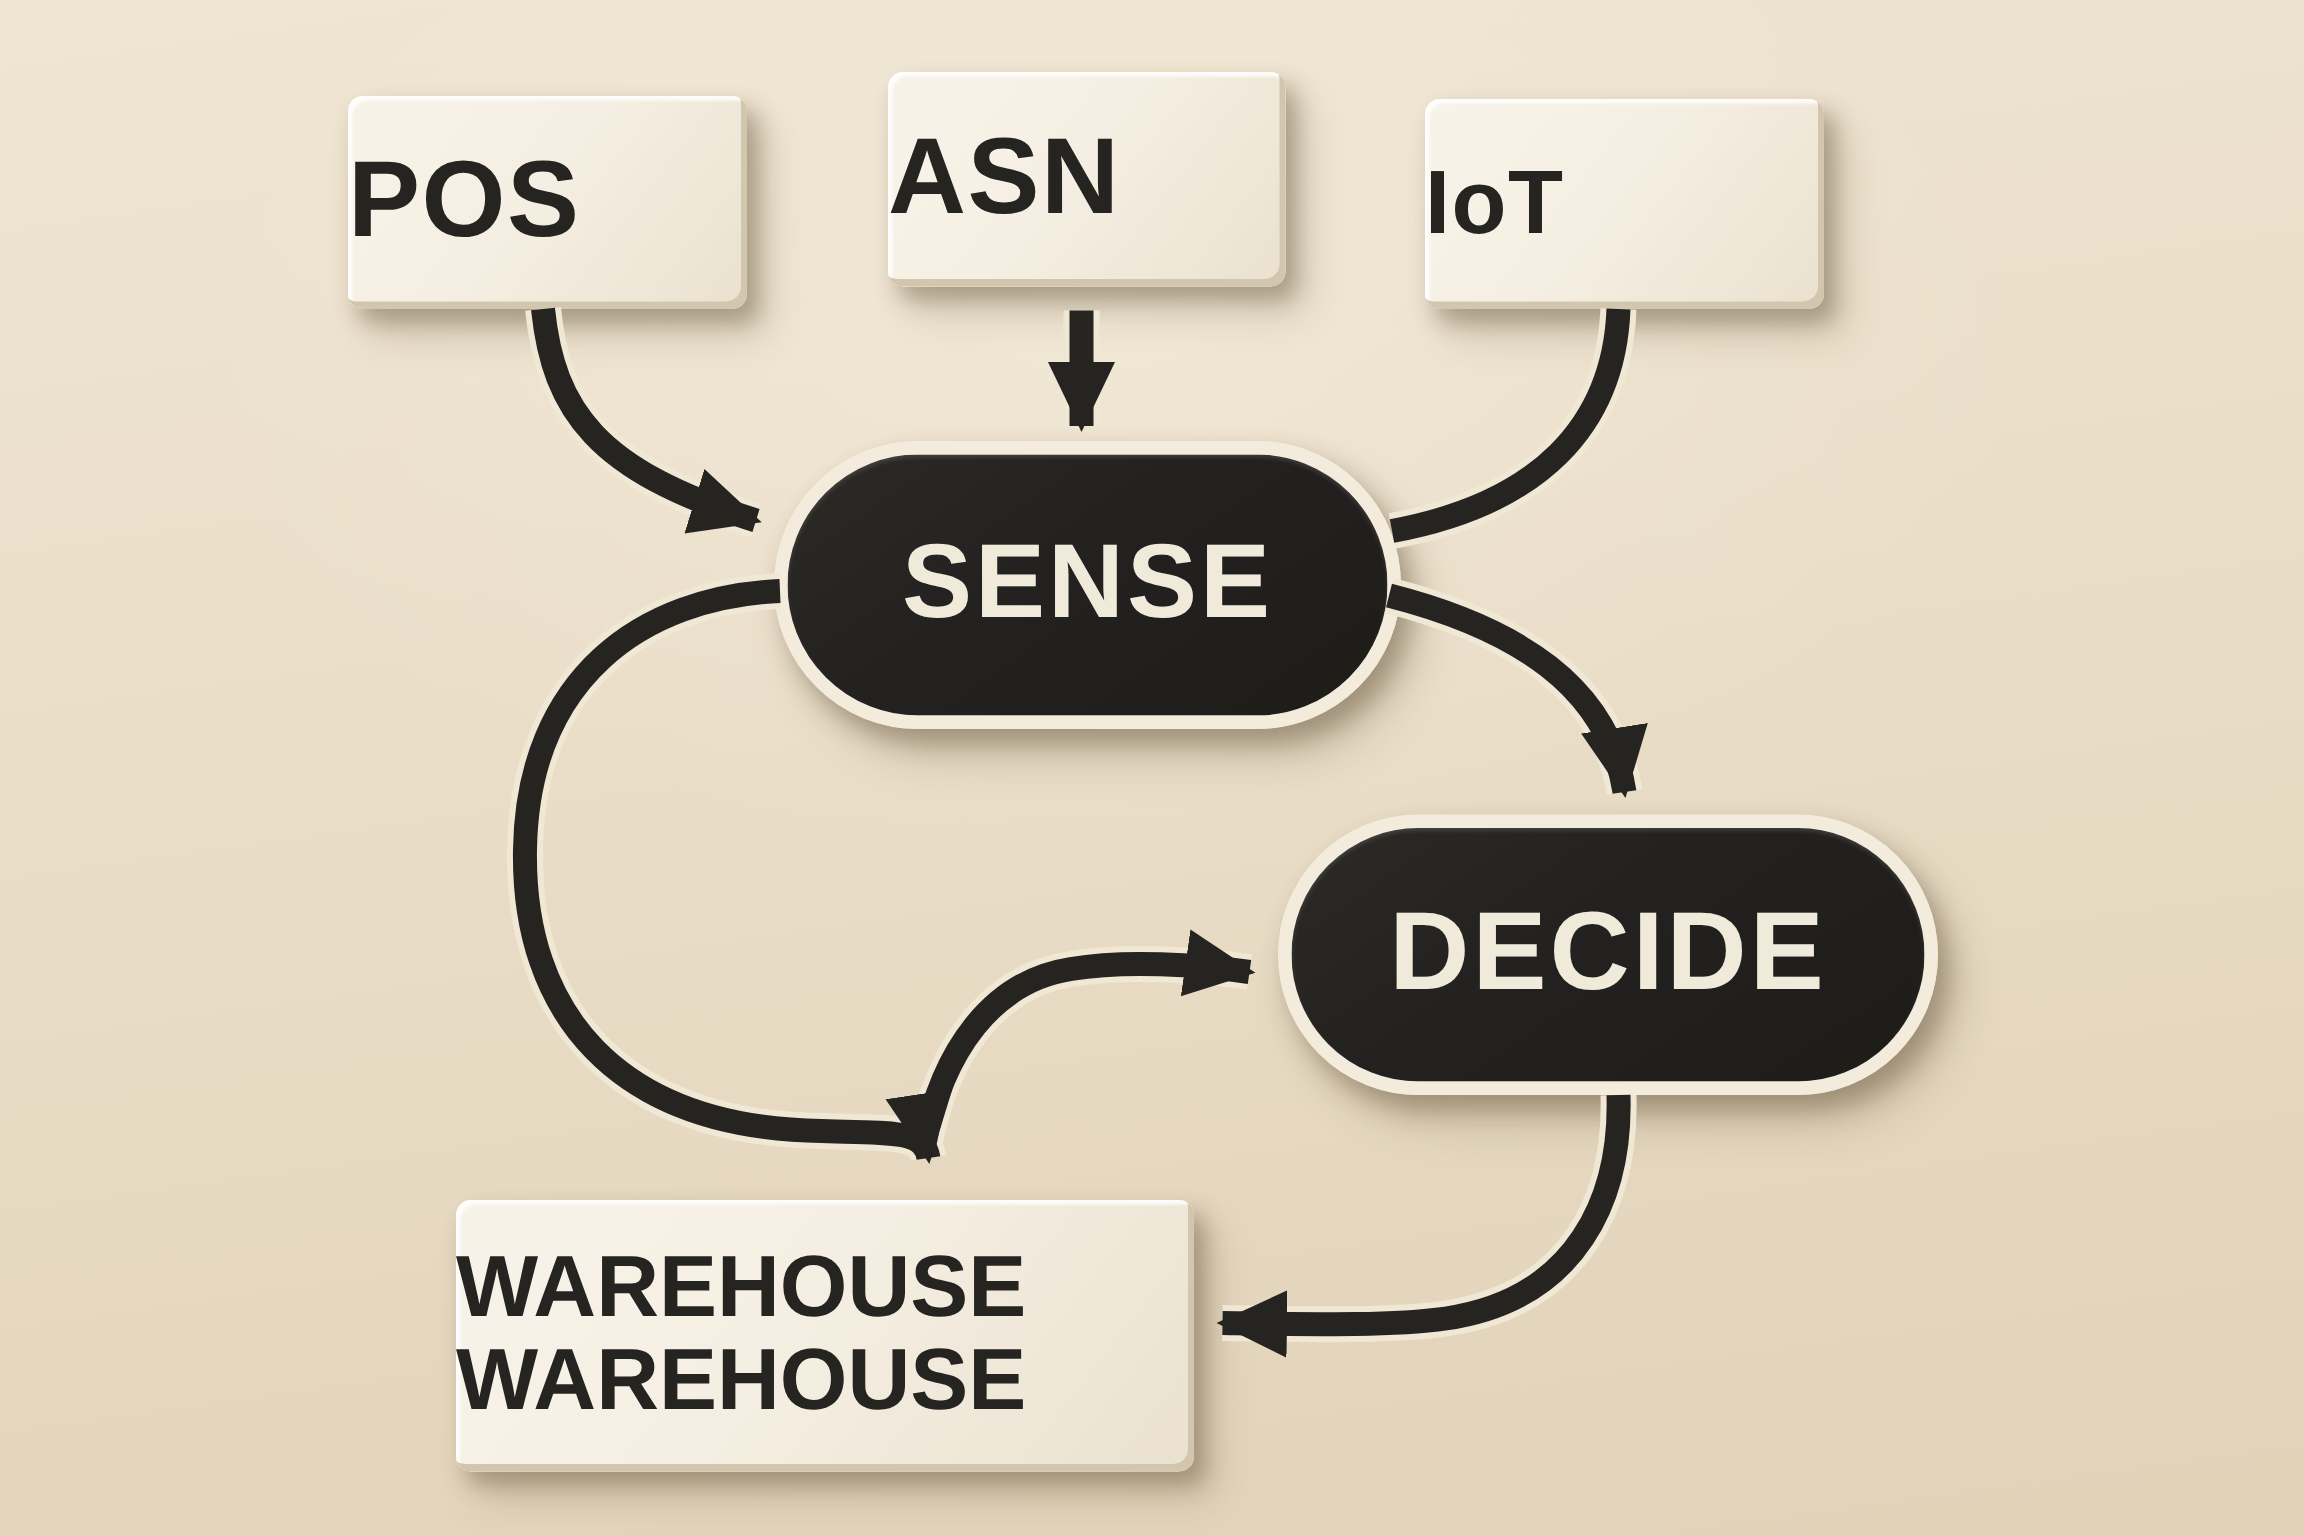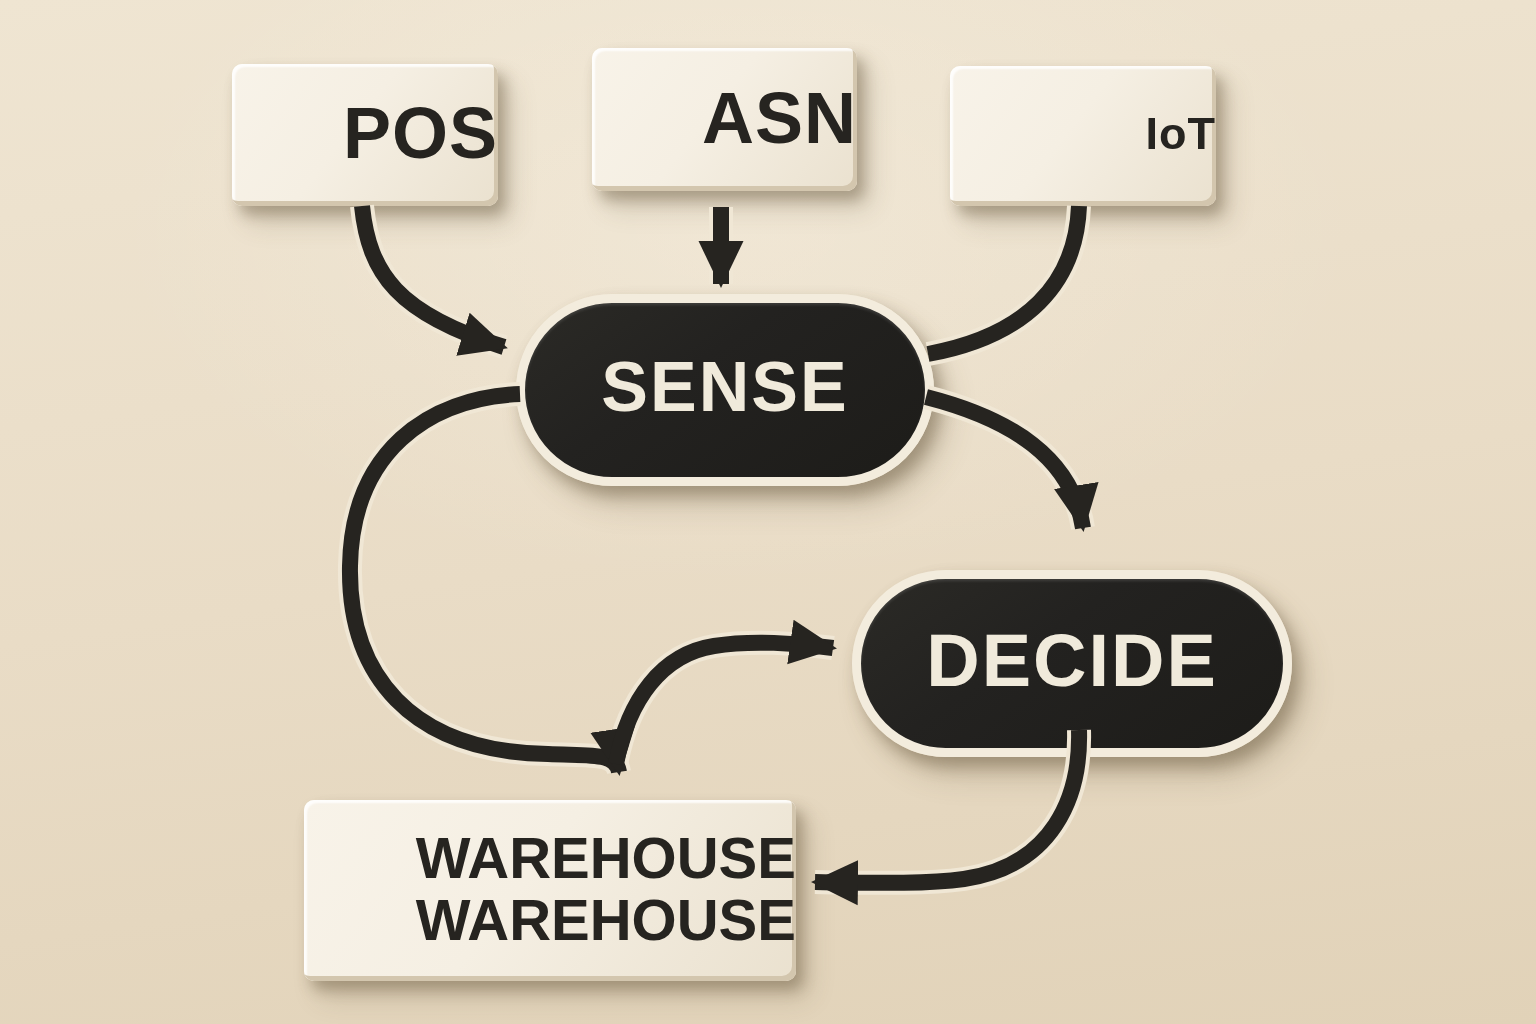--- a/index.html
+++ b/index.html
@@ -21,50 +21,50 @@
   body{
     font-family:"Liberation Sans","DejaVu Sans",sans-serif;
     background:linear-gradient(172deg,var(--bg-top) 0%,var(--bg-mid) 52%,var(--bg-bottom) 100%);
   }
   .stage{
     position:relative;width:1536px;height:1024px;
     background:radial-gradient(ellipse 900px 520px at 48% 22%,rgba(255,252,244,.22),rgba(255,252,244,0) 70%);
   }
   
   .card{
-    position:absolute;display:flex;align-items:center;justify-content:flex-end;
+    position:absolute;display:flex;align-items:center;justify-content:flex-start;
     background:linear-gradient(128deg,#f8f3e9 0%,var(--card-face) 45%,var(--card-face-dark) 100%);
     border-radius:10px;
     box-shadow:
       7px 9px 14px rgba(95,78,52,.38),
       14px 18px 26px rgba(95,78,52,.18),
       inset -4px -5px 0 var(--card-edge),
       inset 3px 3px 2px rgba(255,255,255,.85);
     color:var(--card-text);
     font-weight:700;letter-spacing:1px;text-align:center;
   }
   .card .lbl{transform:translateY(-2px);}
   .pos{left:232px;top:64px;width:266px;height:142px;font-size:72px;}
   .asn{left:592px;top:48px;width:265px;height:143px;font-size:72px;}
-  .iot{left:950px;top:66px;width:266px;height:140px;font-size:45px;}
+  .iot{left:950px;top:66px;width:266px;height:140px;font-size:60px;}
   .warehouse{left:304px;top:800px;width:492px;height:181px;font-size:58px;line-height:1.06;letter-spacing:0;}
   
   .pill{
     position:absolute;display:flex;align-items:center;justify-content:center;
     background:linear-gradient(145deg,#2b2a26 0%,var(--pill-face) 40%,#1d1c19 100%);
     border:9px solid var(--pill-border);
     box-shadow:
       7px 10px 16px rgba(95,78,52,.42),
       14px 20px 30px rgba(95,78,52,.20),
       inset 0 2px 3px rgba(255,255,255,.12);
     color:var(--pill-text);
     font-weight:700;letter-spacing:2px;
   }
   .sense{left:516px;top:294px;width:418px;height:192px;border-radius:96px;font-size:70px;}
-  .decide{left:852px;top:570px;width:440px;height:187px;border-radius:94px;font-size:74px;}
+  .decide{left:852px;top:543px;width:440px;height:187px;border-radius:94px;font-size:74px;}
   .pill .lbl{transform:translateY(-3px);}
   
   svg.edges{position:absolute;left:0;top:0;width:1536px;height:1024px;pointer-events:none;}
   .halo path{fill:none;stroke:var(--halo);stroke-width:24;stroke-linejoin:round;stroke-linecap:butt;}
   .ink path{fill:none;stroke:var(--arrow);stroke-width:16;stroke-linejoin:round;stroke-linecap:butt;}
 </style>
 </head>
 <body>
 
 <div class="stage">

